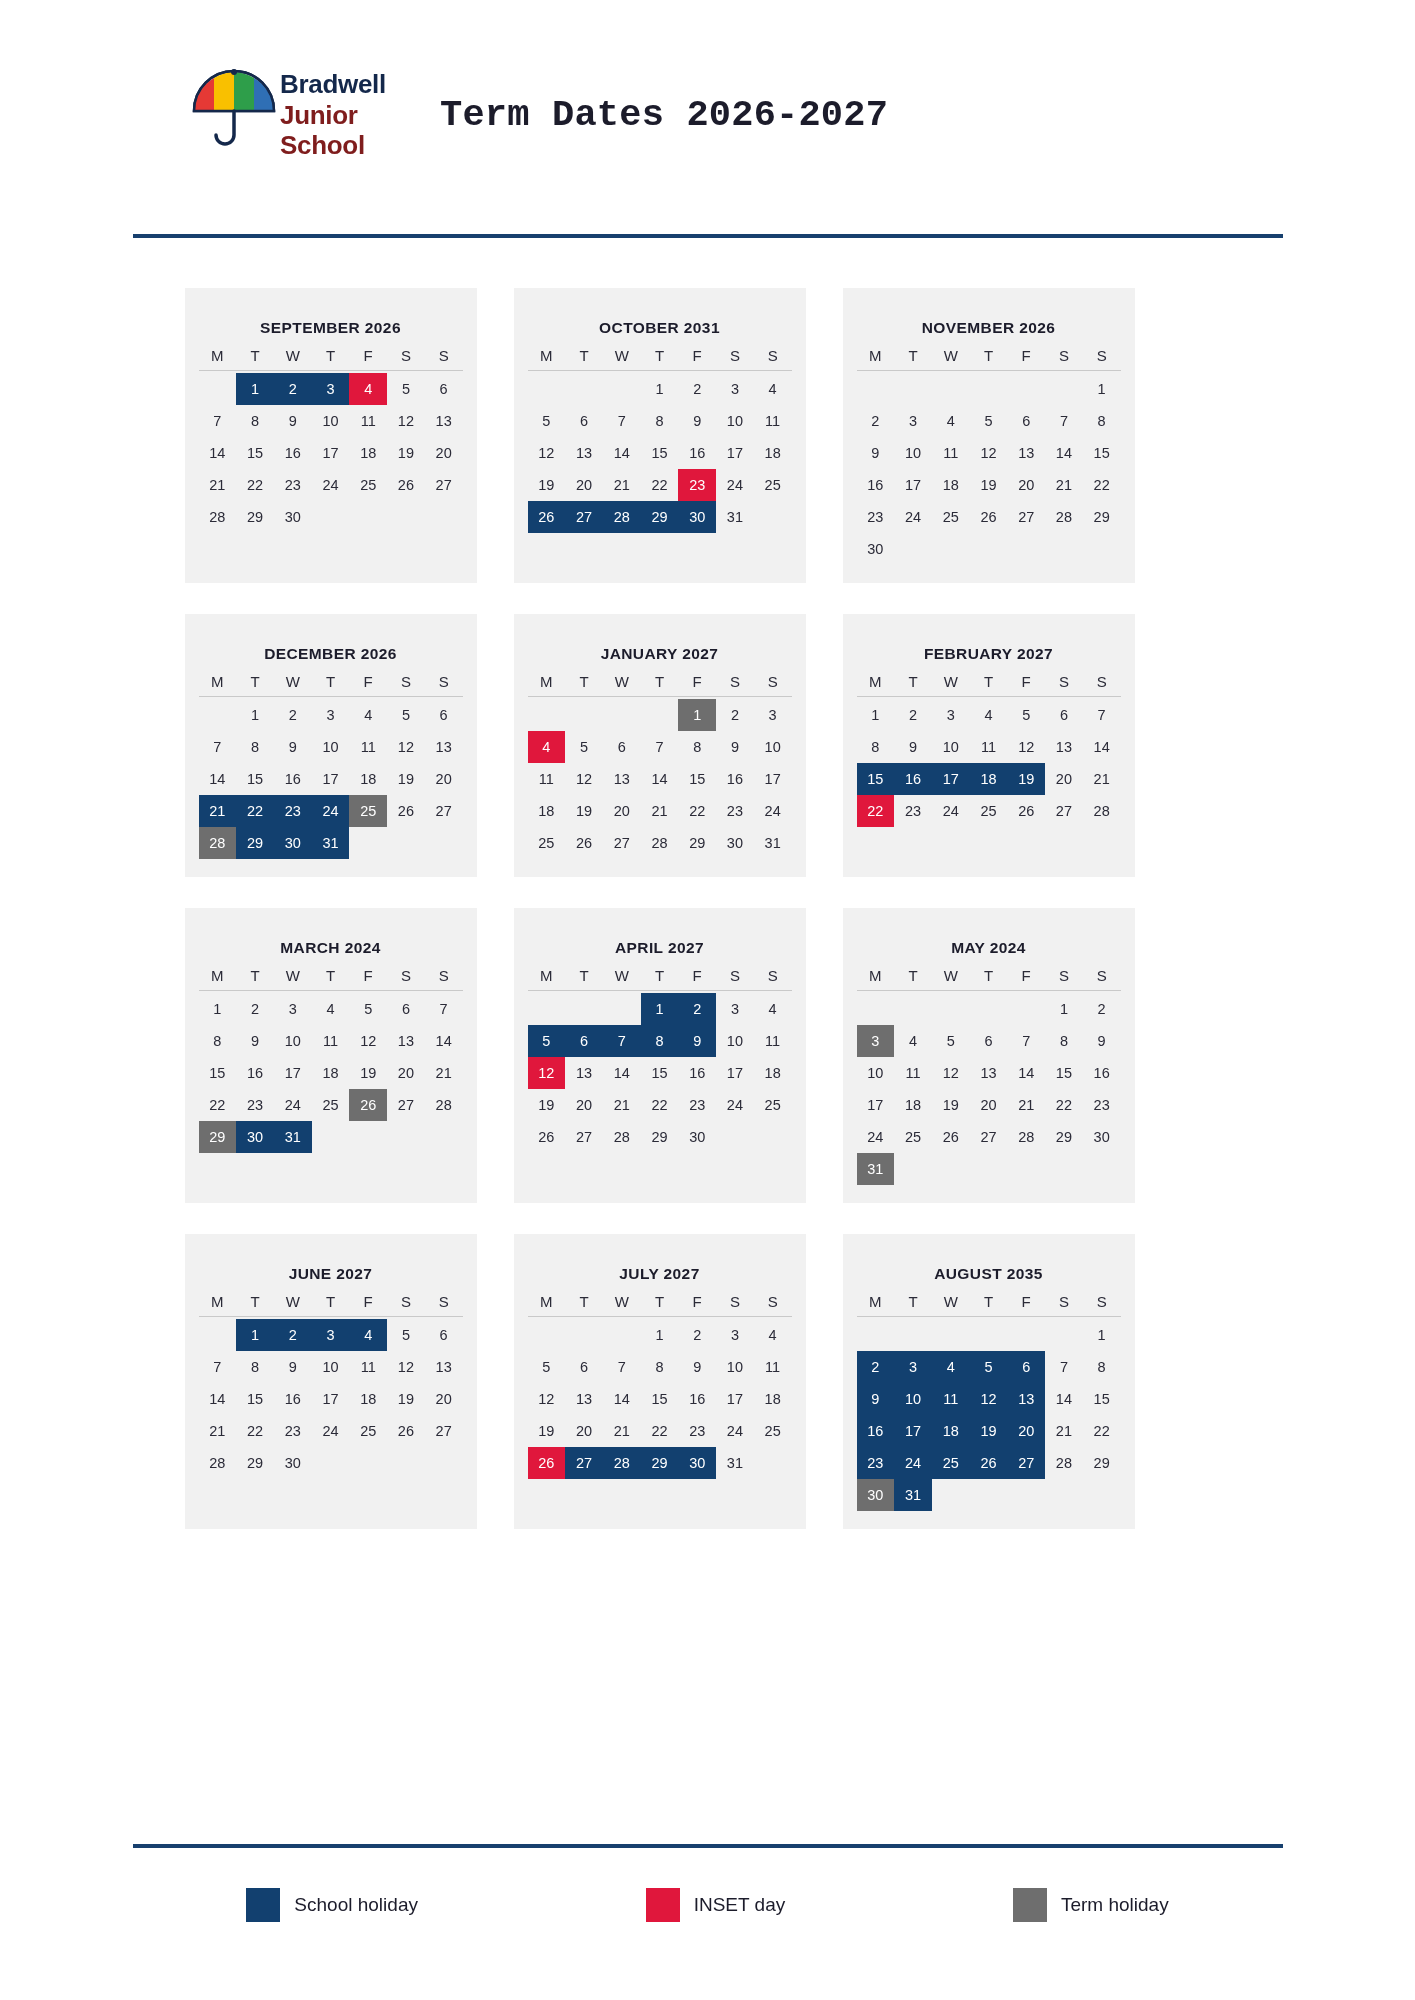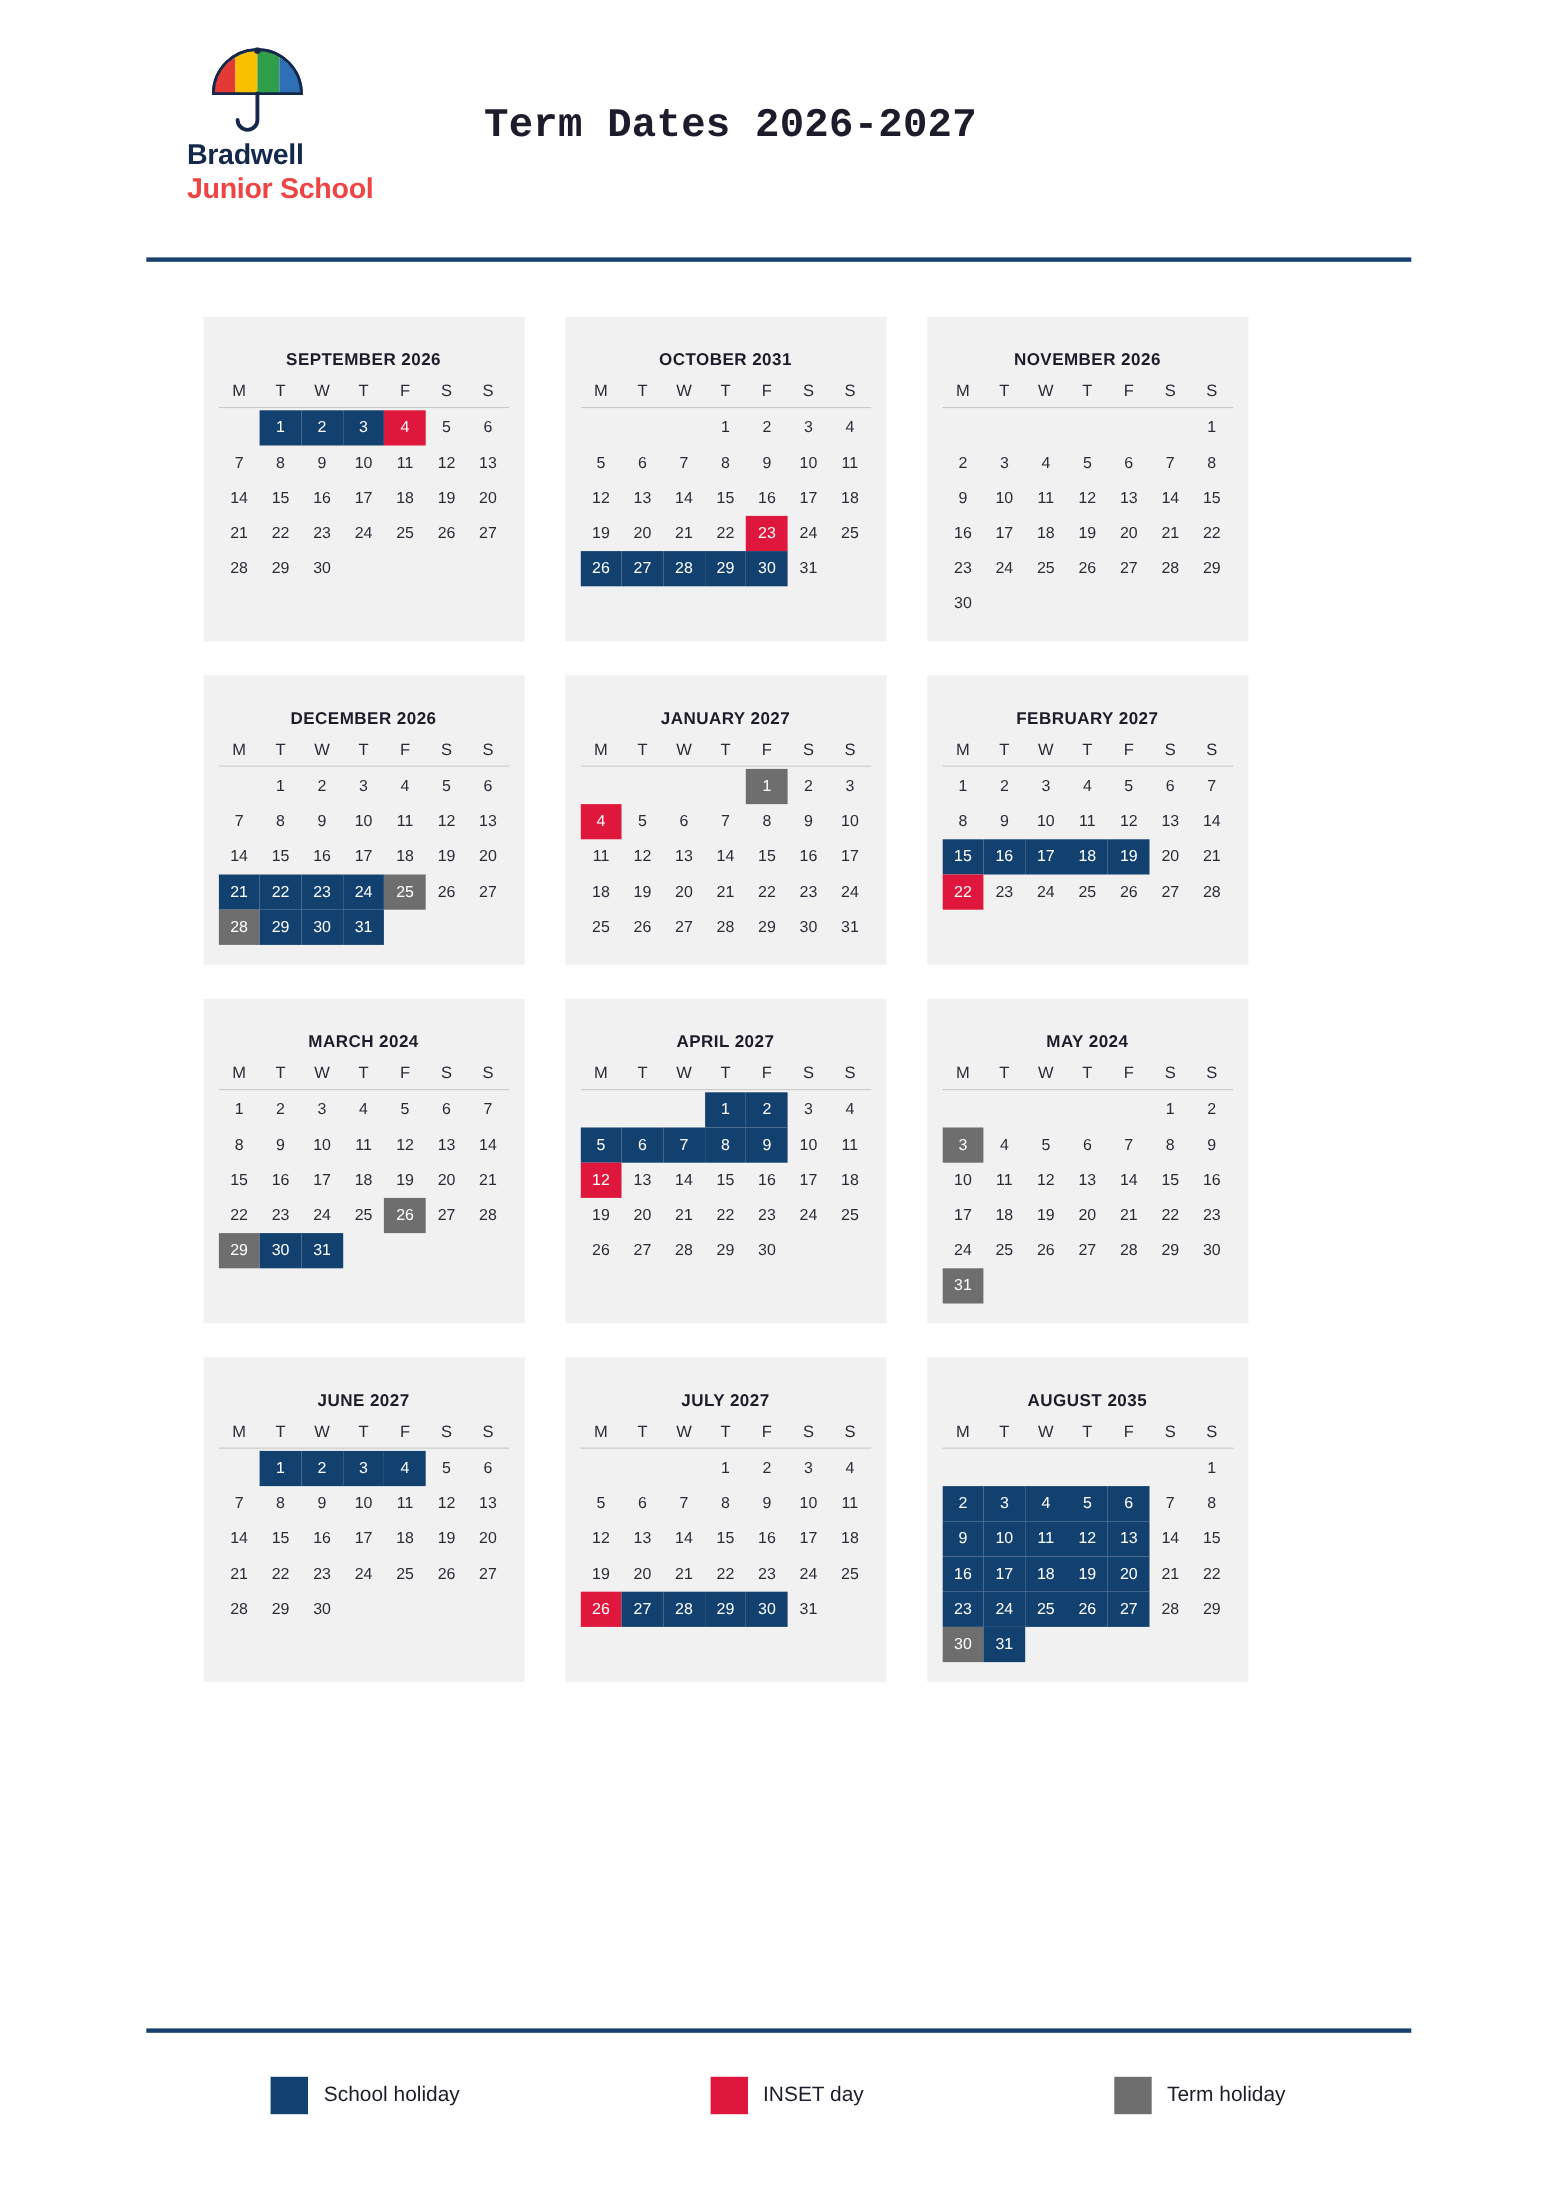--- a/index.html
+++ b/index.html
@@ -28,39 +28,38 @@
   .header {
     display: flex;
     align-items: center;
     height: 230px;
     padding-left: 40px;
     box-sizing: border-box;
   }
   .logo-block {
     width: 200px;
     display: flex;
-    flex-direction: column;
     align-items: flex-start;
   }
   .umbrella {
     width: 92px;
     height: 78px;
     position: relative;
     margin-left: 18px;
     margin-bottom: 4px;
   }
   .umbrella svg { display:block; }
   .logo-text {
     font-size: 26px;
     font-weight: bold;
     line-height: 1.18;
     color: #14284b;
     letter-spacing: -0.3px;
   }
-  .logo-text .line2 { color: #ef4444; }
+  .logo-text .line2 { color: #7f1d1d; }
 
   .doc-title {
     flex: 1;
     text-align: left;
     padding-left: 70px;
     font-size: 37px;
     font-weight: bold;
     color: #1c1c2b;
     letter-spacing: 0.2px;
     font-family: Liberation Mono, monospace;

